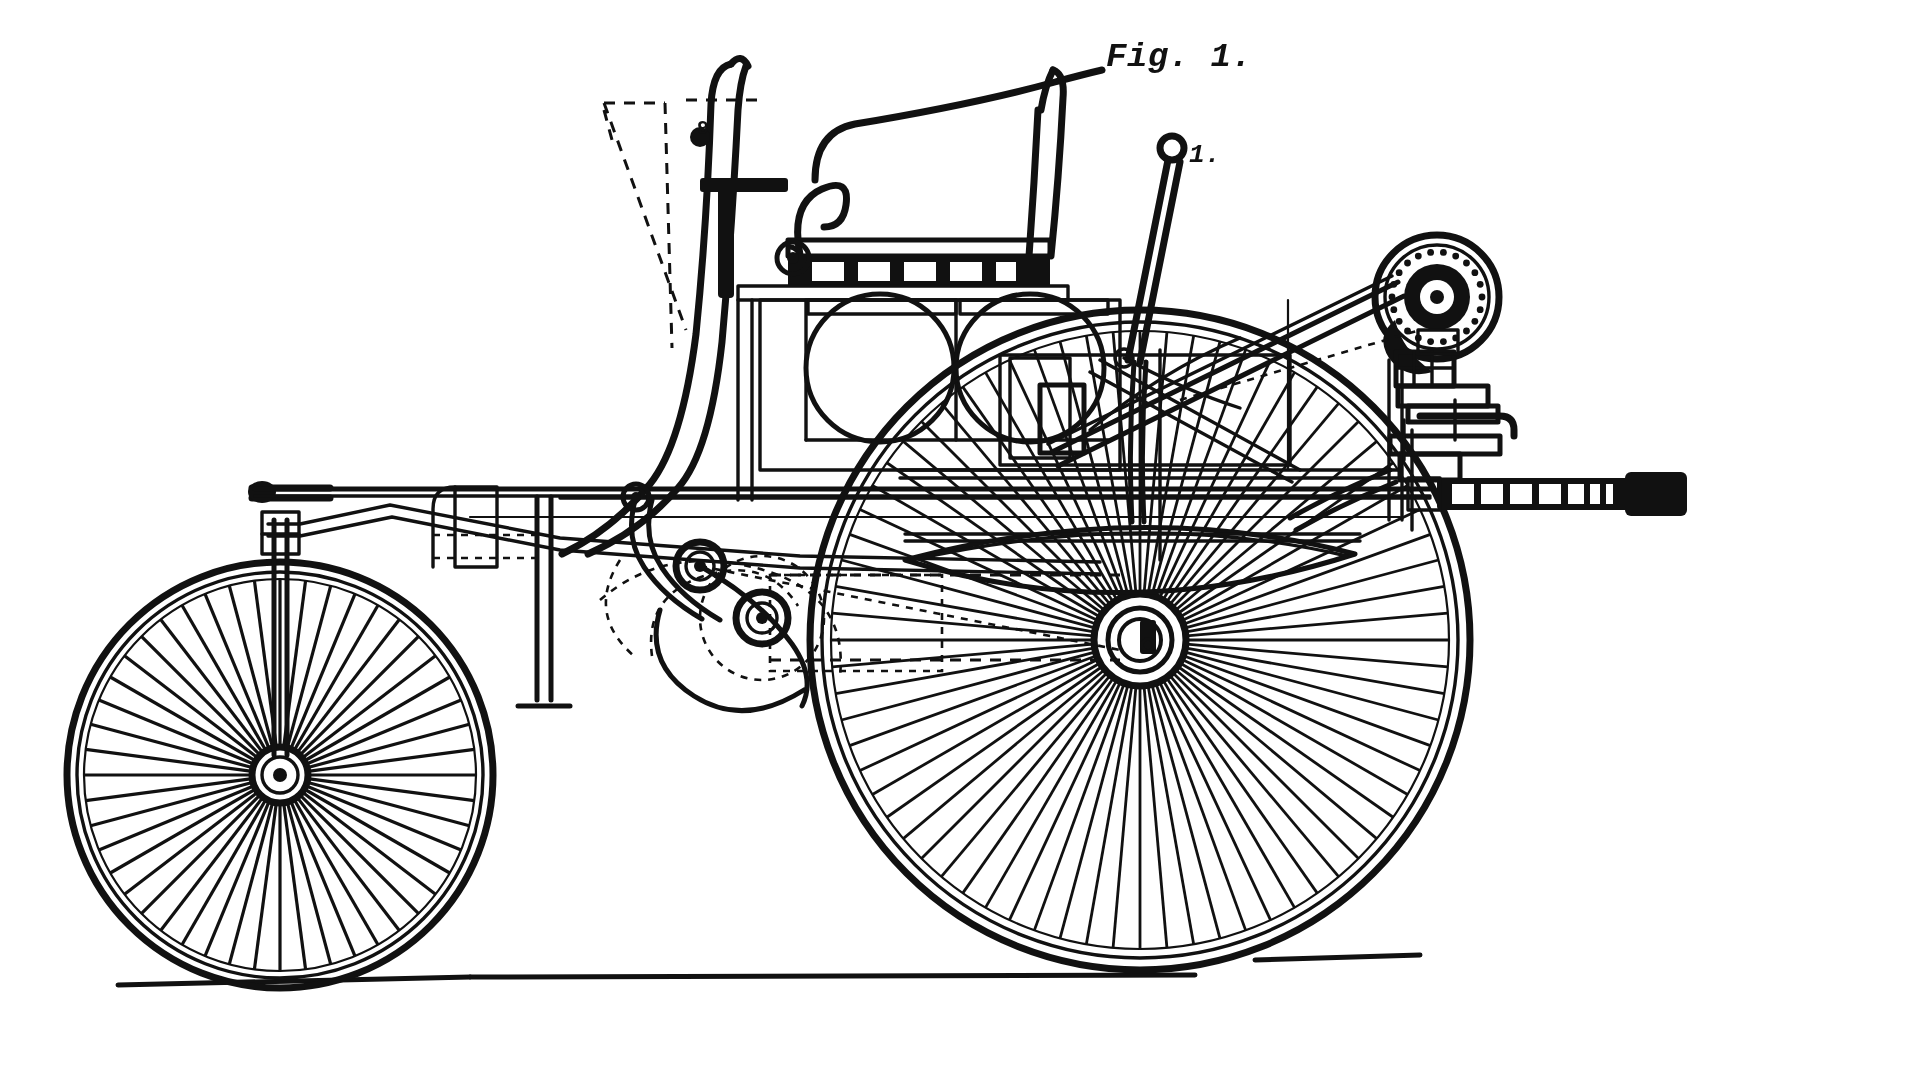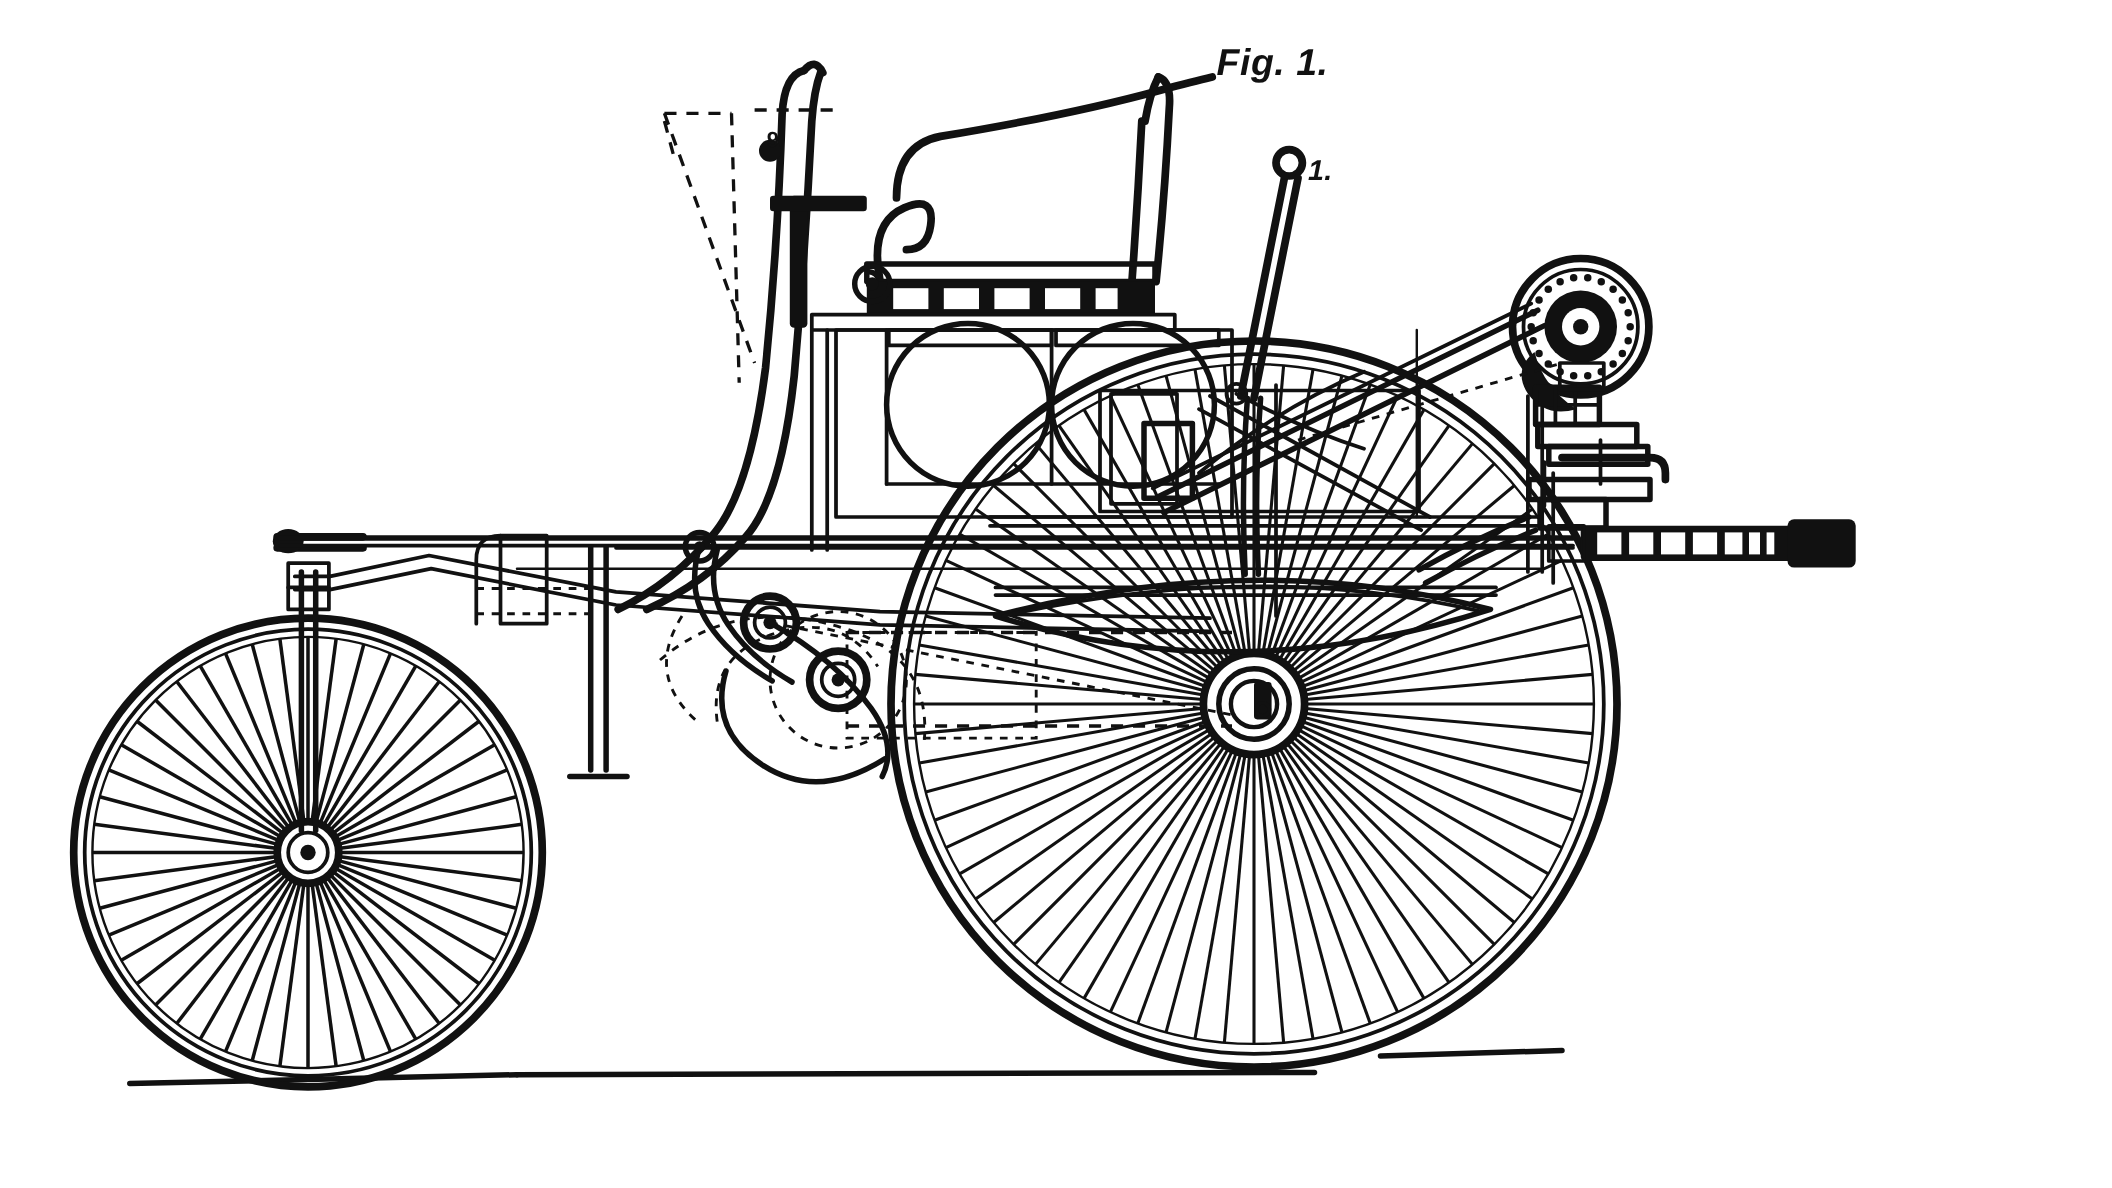--- a/index.html
+++ b/index.html
@@ -2,21 +2,21 @@
 <html><head>
 <meta charset="utf-8">
 <title>Patent Figure</title>
 <style>
   html,body{margin:0;padding:0;background:#ffffff;}
   body{width:1920px;height:1080px;overflow:hidden;
        font-family:"Liberation Serif", serif;}
   #stage{position:relative;width:1920px;height:1080px;background:#ffffff;}
   svg#fig{position:absolute;left:0;top:0;width:1920px;height:1080px;display:block;}
   .lbl{position:absolute;color:#111;font-weight:bold;font-style:italic;
-       font-family:Liberation Sans, sans-serif;letter-spacing:.5px;}
+       font-family:Liberation Mono, monospace;letter-spacing:.5px;}
   #fig-label{left:1106px;top:38px;font-size:34px;}
   #call-1{left:1189px;top:140px;font-size:26px;}
   #call-9{left:697px;top:117px;font-size:20px;font-style:normal;}
 </style>
 </head>
 <body>
 
 <div id="stage">
 
   <svg id="fig" viewBox="0 0 1920 1080">

